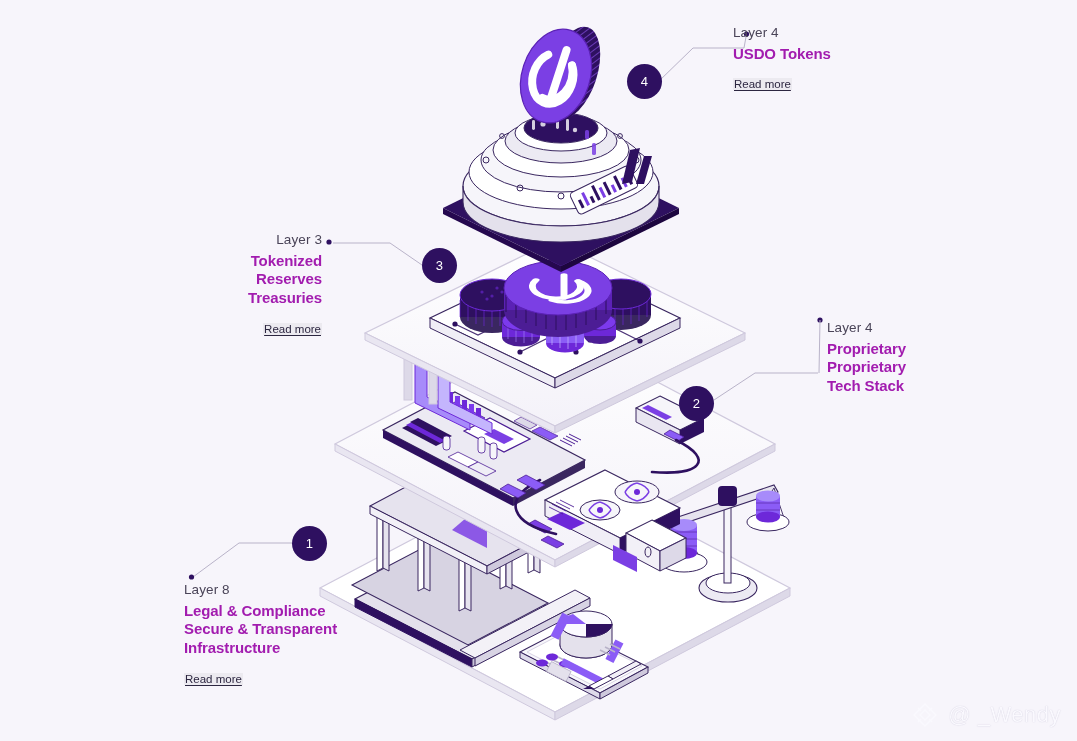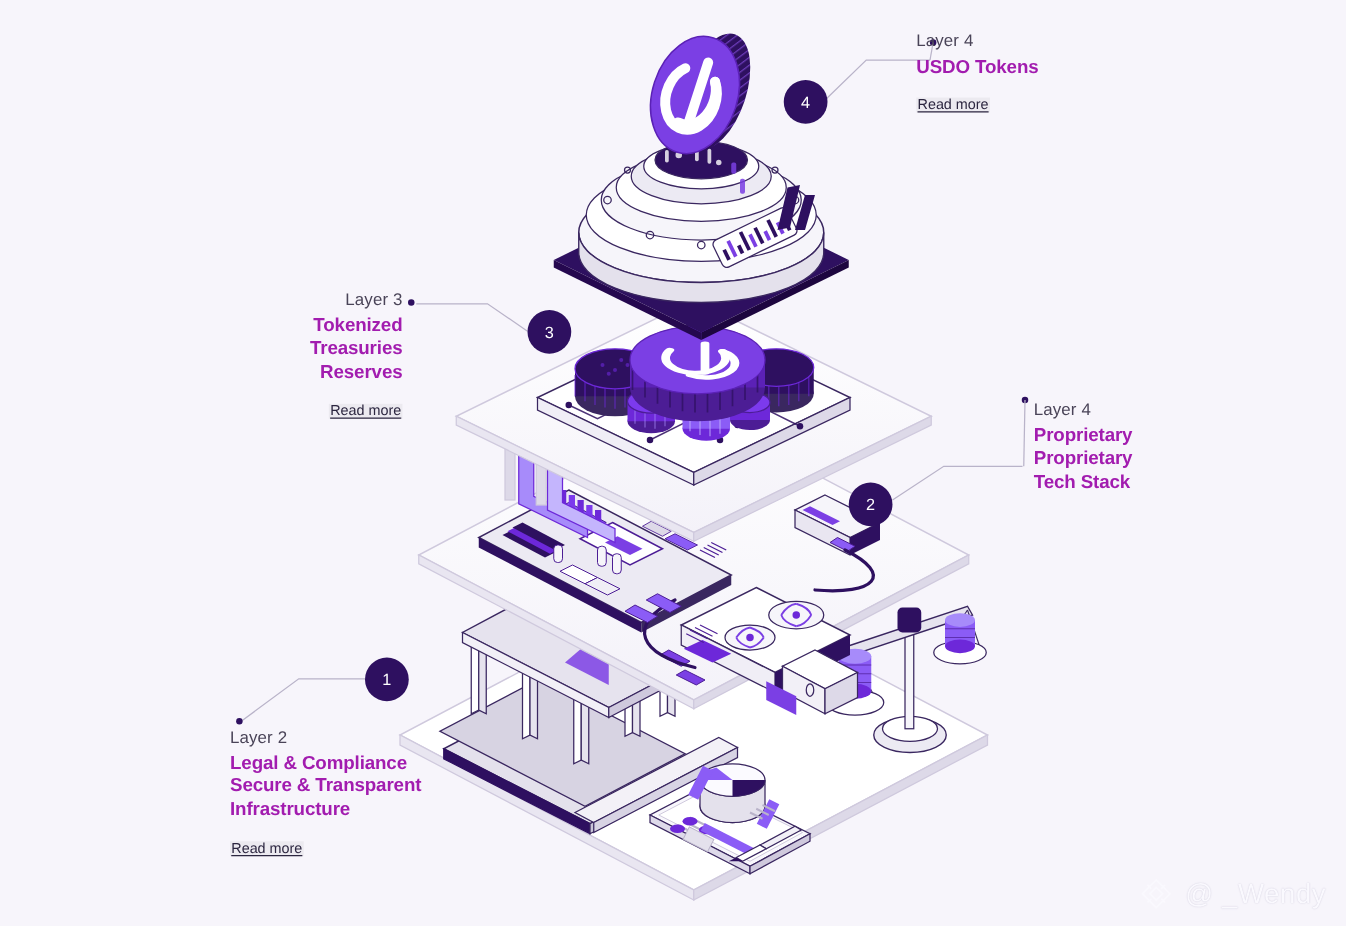--- a/index.html
+++ b/index.html
@@ -564,28 +564,28 @@
       <div>Proprietary</div>
       <div>Proprietary</div>
       <div>Tech Stack</div>
     </div>
   </div>
 
   <div class="callout right-align" id="callout-3">
     <div class="layer-kicker">Layer 3</div>
     <div class="layer-title">
       <div>Tokenized</div>
+      <div>Reserves</div>
       <div>Treasuries</div>
-      <div>Reserves</div>
     </div>
     <a class="read-more">Read more</a>
   </div>
 
   <div class="callout" id="callout-1">
-    <div class="layer-kicker">Layer 2</div>
+    <div class="layer-kicker">Layer 8</div>
     <div class="layer-title">
       <div>Legal &amp; Compliance</div>
       <div>Secure &amp; Transparent</div>
       <div>Infrastructure</div>
     </div>
     <a class="read-more">Read more</a>
   </div>
 
   <div class="badge" id="badge-4">4</div>
   <div class="badge" id="badge-3">3</div>

